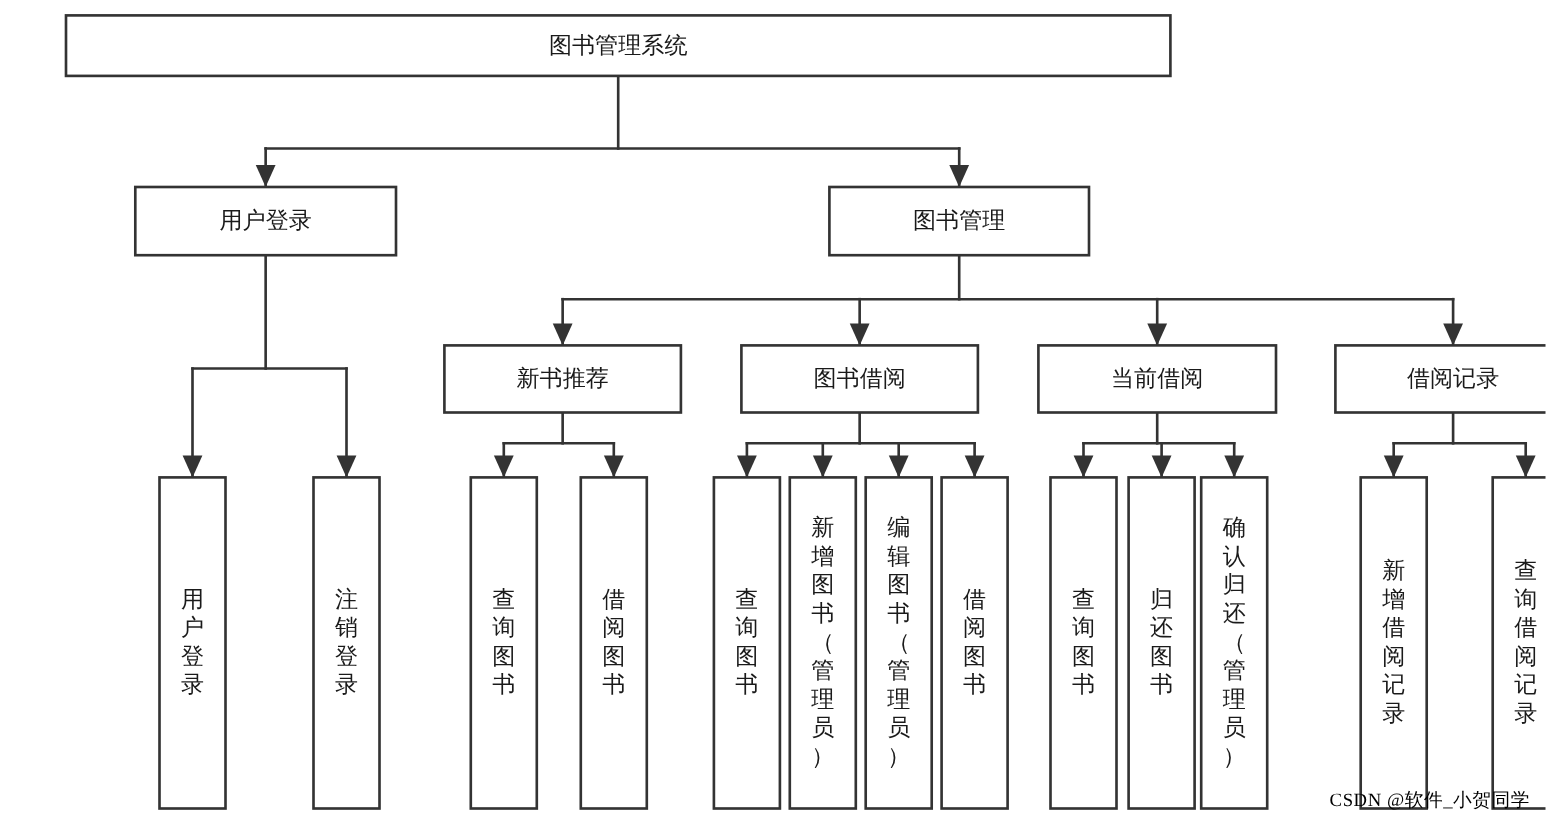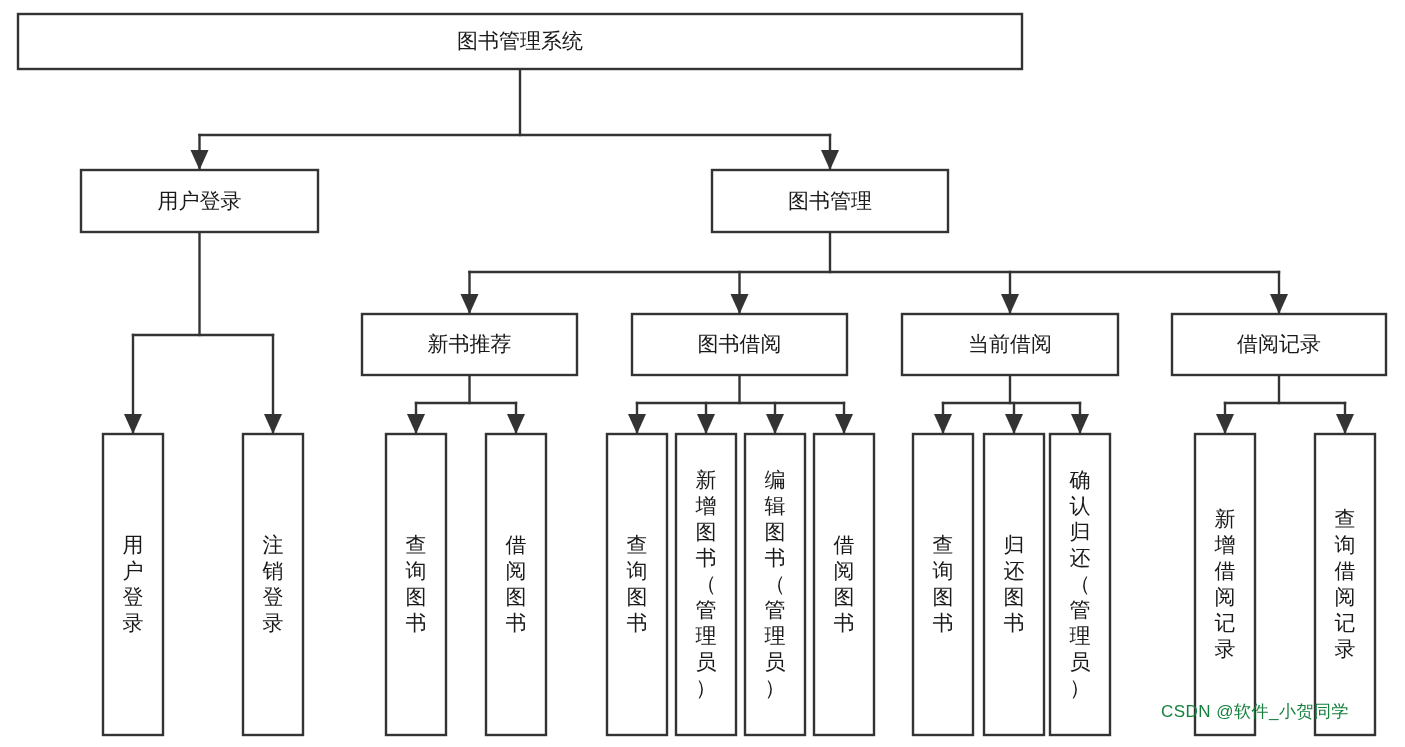--- a/index.html
+++ b/index.html
@@ -11,20 +11,21 @@
     width: 1405px;
     height: 747px;
     font-family: "Liberation Sans", "DejaVu Sans", sans-serif;
     overflow: hidden;
     position: relative;
   }
   #diagram-root {
     position: relative;
     width: 1357px;
     height: 747px;
+    margin-left: 42px;
   }
   svg.diagram-canvas {
     position: absolute;
     left: 0;
     top: 0;
     width: 1405px;
     height: 747px;
   }
   .node-box {
     fill: #ffffff;
@@ -50,24 +51,24 @@
   }
   .node-label-v-char {
     font-family: "Liberation Sans", "DejaVu Sans", sans-serif;
     font-size: 21px;
     fill: #1a1a1a;
     text-anchor: middle;
   }
   .watermark {
     position: absolute;
     right: 8px;
-    bottom: 24px;
-    font-family: Liberation Sans, sans-serif;
+    bottom: 8px;
+    font-family: Liberation Serif, serif;
     font-size: 17px;
-    color: #15803d;
+    color: #000000;
     letter-spacing: 0.5px;
     white-space: nowrap;
     user-select: none;
   }
 </style>
 </head>
 <body>
 
 <div id="diagram-root">
 

